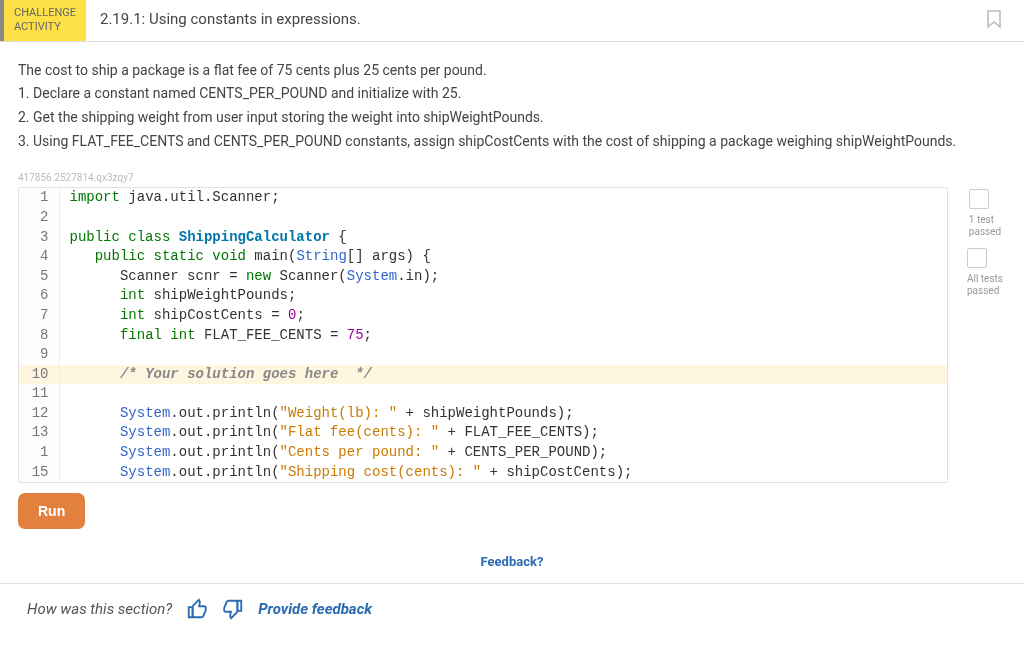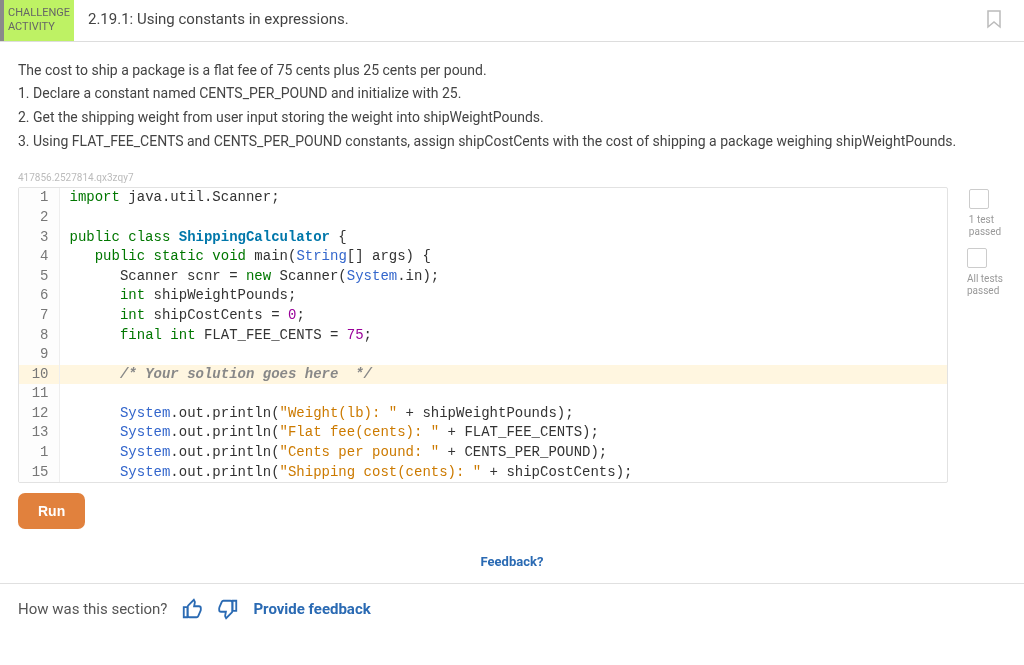--- a/index.html
+++ b/index.html
@@ -14,22 +14,22 @@
     background: #fff;
   }
   .header-bar {
     display: flex;
     align-items: stretch;
     border-bottom: 1px solid #ddd;
     background: #fff;
     padding: 0 12px 0 0;
   }
   .challenge-tag {
-    background: #bef264;
-    padding: 6px 4px;
+    background: #fde047;
+    padding: 6px 10px;
     font-size: 11px;
     color: #666;
     border-left: 4px solid #8a8a8a;
     line-height: 1.3;
     text-transform: uppercase;
   }
   .challenge-title {
     flex: 1;
     padding: 10px 14px;
     font-size: 15px;
@@ -142,22 +142,23 @@
     font-size: 13px;
     cursor: pointer;
   }
   .divider {
     border-top: 1px solid #e0e0e0;
     margin: 0 0 0 0;
   }
   .footer-row {
     display: flex;
     align-items: center;
-    padding: 14px 18px;
+    padding: 14px 27px;
     gap: 14px;
+    font-style: italic;
   }
   .footer-q {
     color: #555;
     font-size: 15px;
   }
   .thumb-icon { color: #2a6ab3; }
   .thumb-icon svg { display: block; }
   .provide-link {
     color: #2a6ab3;
     font-weight: bold;

